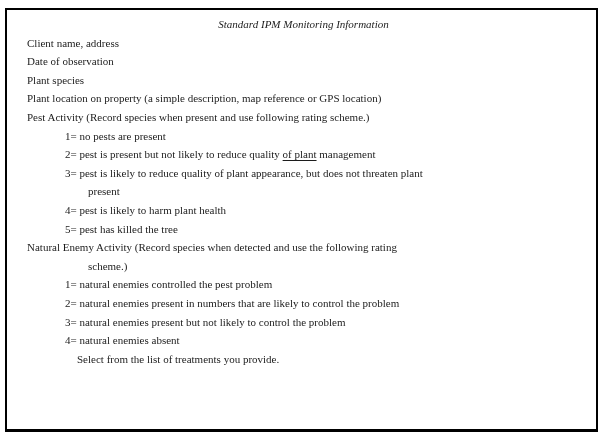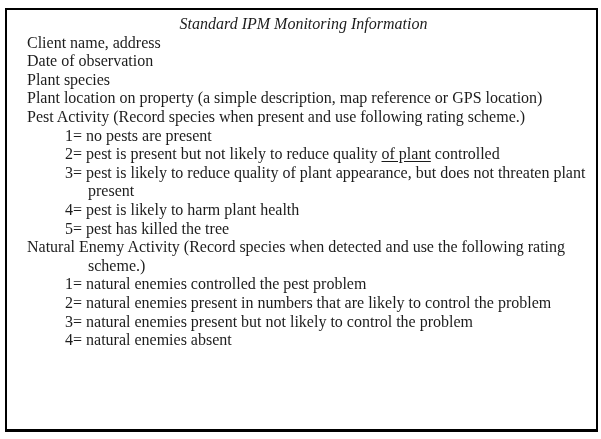--- a/index.html
+++ b/index.html
@@ -21,21 +21,21 @@
     top: 8px;
     width: 593px;
     height: 424px;
     box-sizing: border-box;
     border: 2px solid #000000;
     border-bottom-width: 3px;
     background: #ffffff;
   }
   .doc-content {
     padding: 5px 4px 0 8px;
-    font-size: 16px;
+    font-size: 11px;
     line-height: 18.6px;
   }
   .doc-title {
     text-align: center;
     font-style: italic;
     white-space: nowrap;
   }
   .line {
     white-space: nowrap;
     margin-left: 12px;
@@ -59,26 +59,27 @@
 <div class="doc-box">
   <div class="doc-content">
     <div class="doc-title">Standard IPM Monitoring Information</div>
     <div id="lines-container">
         <div class="line ind-0"><span>Client name, address</span></div>
         <div class="line ind-0"><span>Date of observation</span></div>
         <div class="line ind-0"><span>Plant species</span></div>
         <div class="line ind-0"><span>Plant location on property (a simple description, map reference or GPS location)</span></div>
         <div class="line ind-0"><span>Pest Activity (Record species when present and use following rating scheme.)</span></div>
         <div class="line ind-1"><span>1= no pests are present</span></div>
-        <div class="line ind-1"><span>2= pest is present but not likely to reduce quality </span><span class="squiggle">of plant</span><span> controlled</span></div>
+        <div class="line ind-1"><span>2= pest is present but not likely to reduce quality </span><span class="squiggle">of plant</span><span> management</span></div>
         <div class="line ind-1"><span>3= pest is likely to reduce quality of plant appearance, but does not threaten plant</span></div>
         <div class="line ind-2"><span>present</span></div>
         <div class="line ind-1"><span>4= pest is likely to harm plant health</span></div>
         <div class="line ind-1"><span>5= pest has killed the tree</span></div>
         <div class="line ind-0"><span>Natural Enemy Activity (Record species when detected and use the following rating</span></div>
         <div class="line ind-2"><span>scheme.)</span></div>
         <div class="line ind-1"><span>1= natural enemies controlled the pest problem</span></div>
         <div class="line ind-1"><span>2= natural enemies present in numbers that are likely to control the problem</span></div>
         <div class="line ind-1"><span>3= natural enemies present but not likely to control the problem</span></div>
         <div class="line ind-1"><span>4= natural enemies absent</span></div>
+        <div class="line ind-3"><span>Select from the list of treatments you provide.</span></div>
       </div>
   </div>
 </div>
 
 </body></html>

